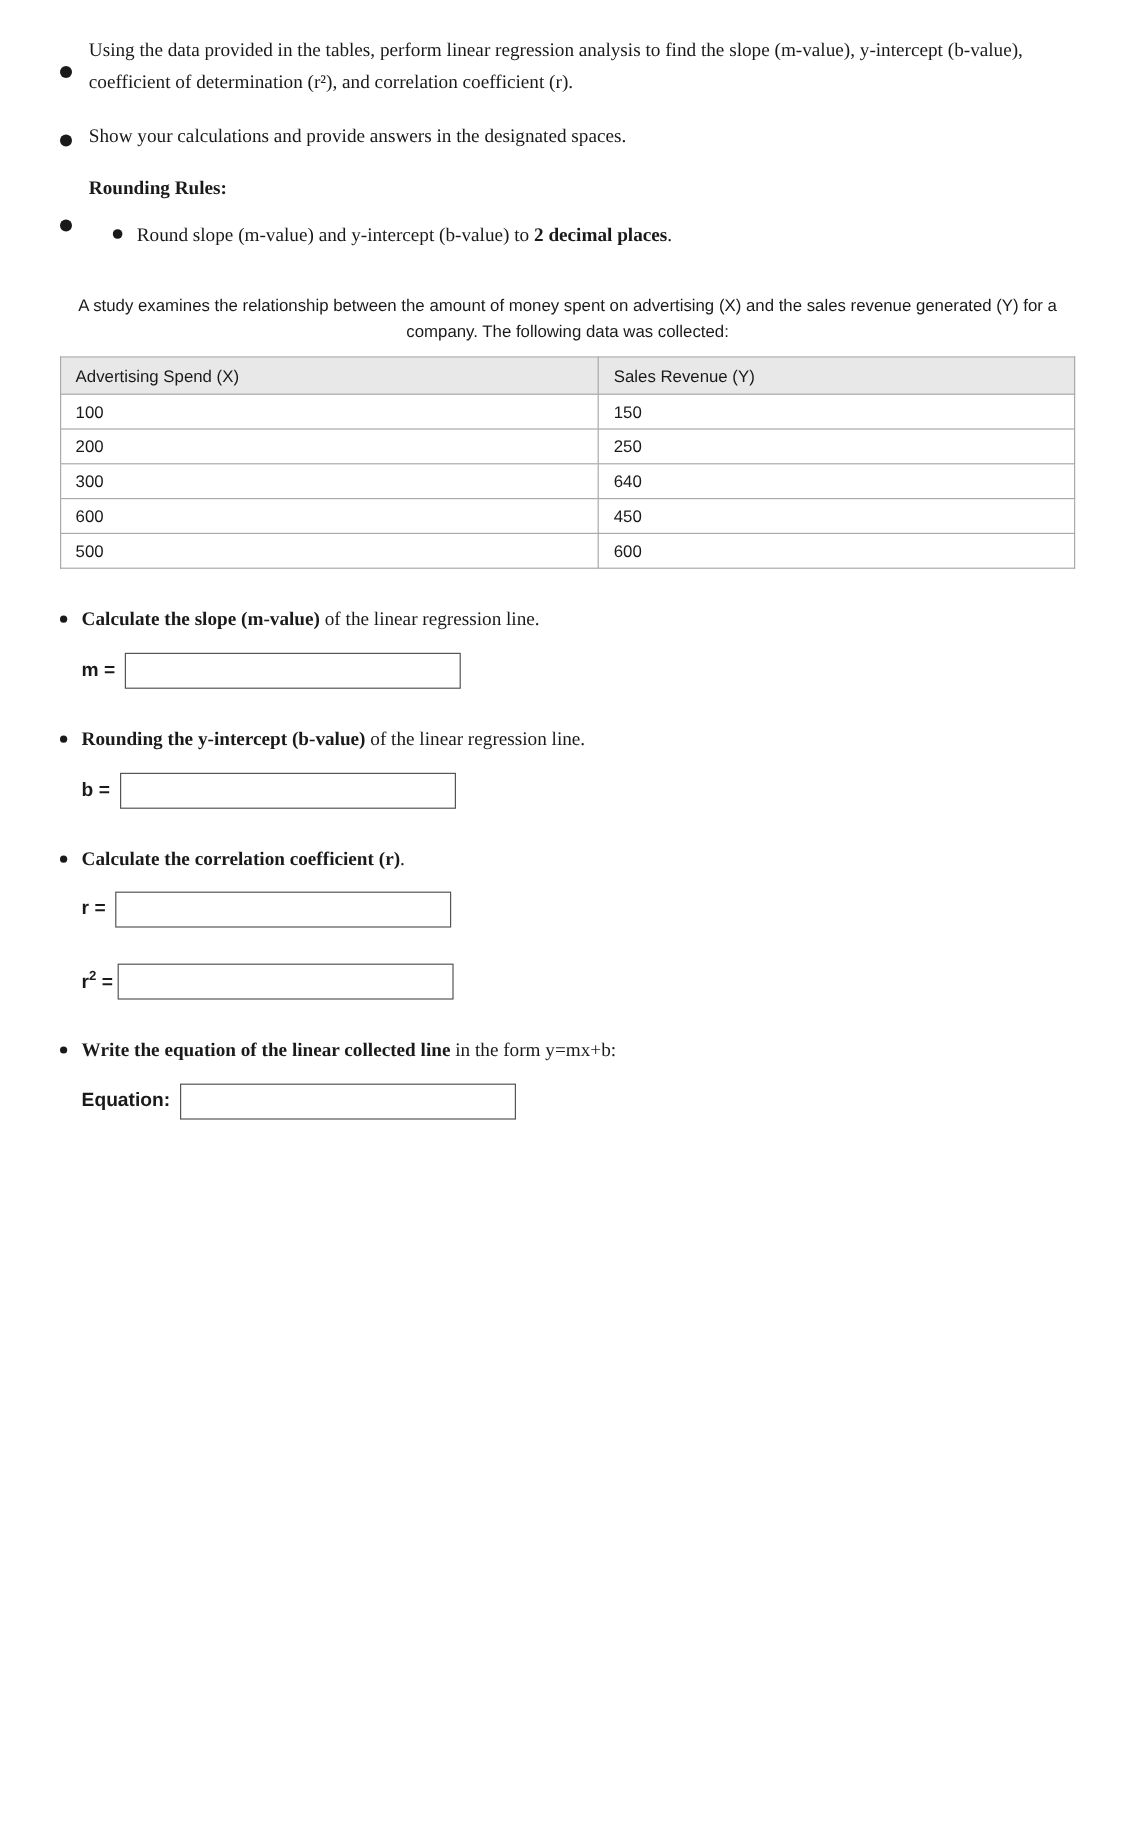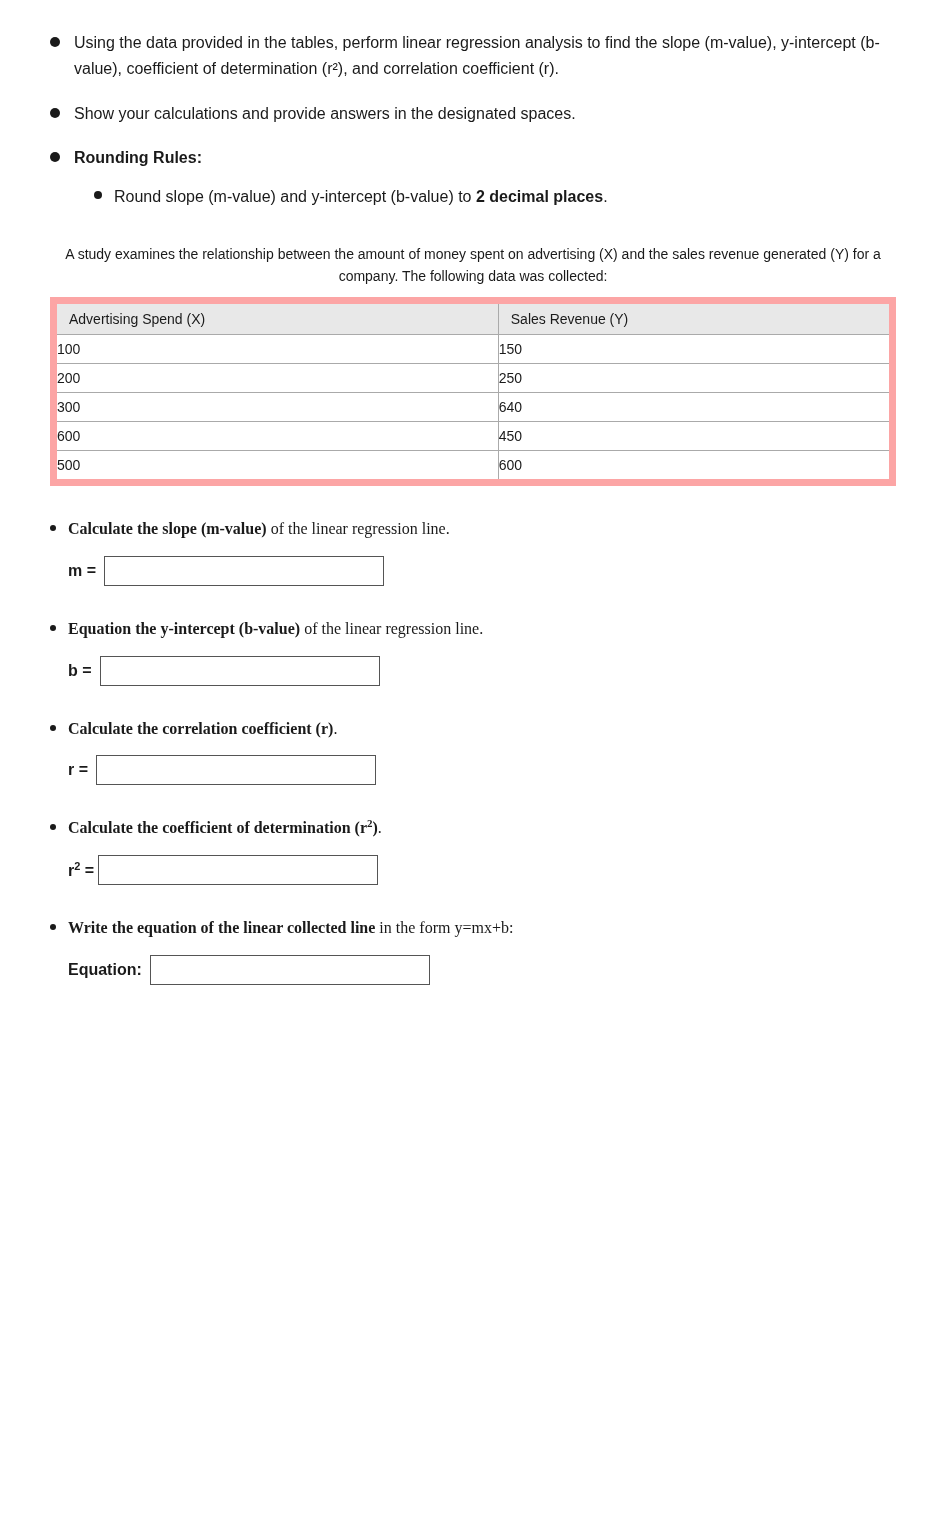--- a/index.html
+++ b/index.html
@@ -19,23 +19,24 @@
     }
 
     .instructions-list {
       list-style: none;
       padding: 0;
       margin: 0 0 20px 0;
     }
 
     .instructions-list > li {
       display: flex;
-      align-items: flex-start;
+      align-items: center;
       margin-bottom: 18px;
       line-height: 1.6;
+      font-family: Liberation Serif, serif;
     }
 
     .bullet-dot {
       display: inline-block;
       width: 10px;
       height: 10px;
       background: #1a1a1a;
       border-radius: 50%;
       margin-top: 7px;
       margin-right: 14px;
@@ -80,36 +81,36 @@
       font-size: 14px;
       margin: 20px 0 10px 0;
       line-height: 1.55;
       color: #1a1a1a;
       text-align: center;
     }
 
     .data-table {
       width: 100%;
       border-collapse: collapse;
-      border: 7px solid #fca5a5;
+      border: 1px solid #fca5a5;
       margin-bottom: 30px;
       font-size: 14px;
     }
 
     .data-table th {
       background: #e8e8e8;
       border: 1px solid #aaa;
       padding: 7px 12px;
       text-align: left;
       font-weight: normal;
     }
 
     .data-table td {
       border: 1px solid #aaa;
-      padding: 6px 0;
+      padding: 6px 12px;
       background: #fff;
     }
 
     .question-section {
       margin-bottom: 30px;
     }
 
     .question-label {
       display: flex;
       align-items: flex-start;
@@ -250,21 +251,21 @@
   <div class="answer-row">
     <span class="answer-label">m =</span>
     <input class="answer-input" type="text" style="">
   </div>
 </div>
 
 <div class="question-section">
   <div class="question-label">
     <span class="question-bullet"></span>
     <span class="question-text">
-      <b>Equation the y-intercept (b-value)</b> of the linear regression line.
+      <b>Rounding the y-intercept (b-value)</b> of the linear regression line.
     </span>
   </div>
   <div class="answer-row">
     <span class="answer-label">b =</span>
     <input class="answer-input" type="text" style="">
   </div>
 </div>
 
 <div class="question-section">
   <div class="question-label">
@@ -273,26 +274,20 @@
       <b>Calculate the correlation coefficient (r)</b>.
     </span>
   </div>
   <div class="answer-row">
     <span class="answer-label">r =</span>
     <input class="answer-input" type="text" style="">
   </div>
 </div>
 
 <div class="question-section">
-  <div class="question-label">
-    <span class="question-bullet"></span>
-    <span class="question-text">
-      <b>Calculate the coefficient of determination (r<sup>2</sup>)</b>.
-    </span>
-  </div>
   <div class="answer-row">
     <span class="r2-label">r<span class="r2-sup">2</span> =</span>
     <input class="answer-input" type="text" style="">
   </div>
 </div>
 
 <div class="question-section">
   <div class="question-label">
     <span class="question-bullet"></span>
     <span class="question-text">

